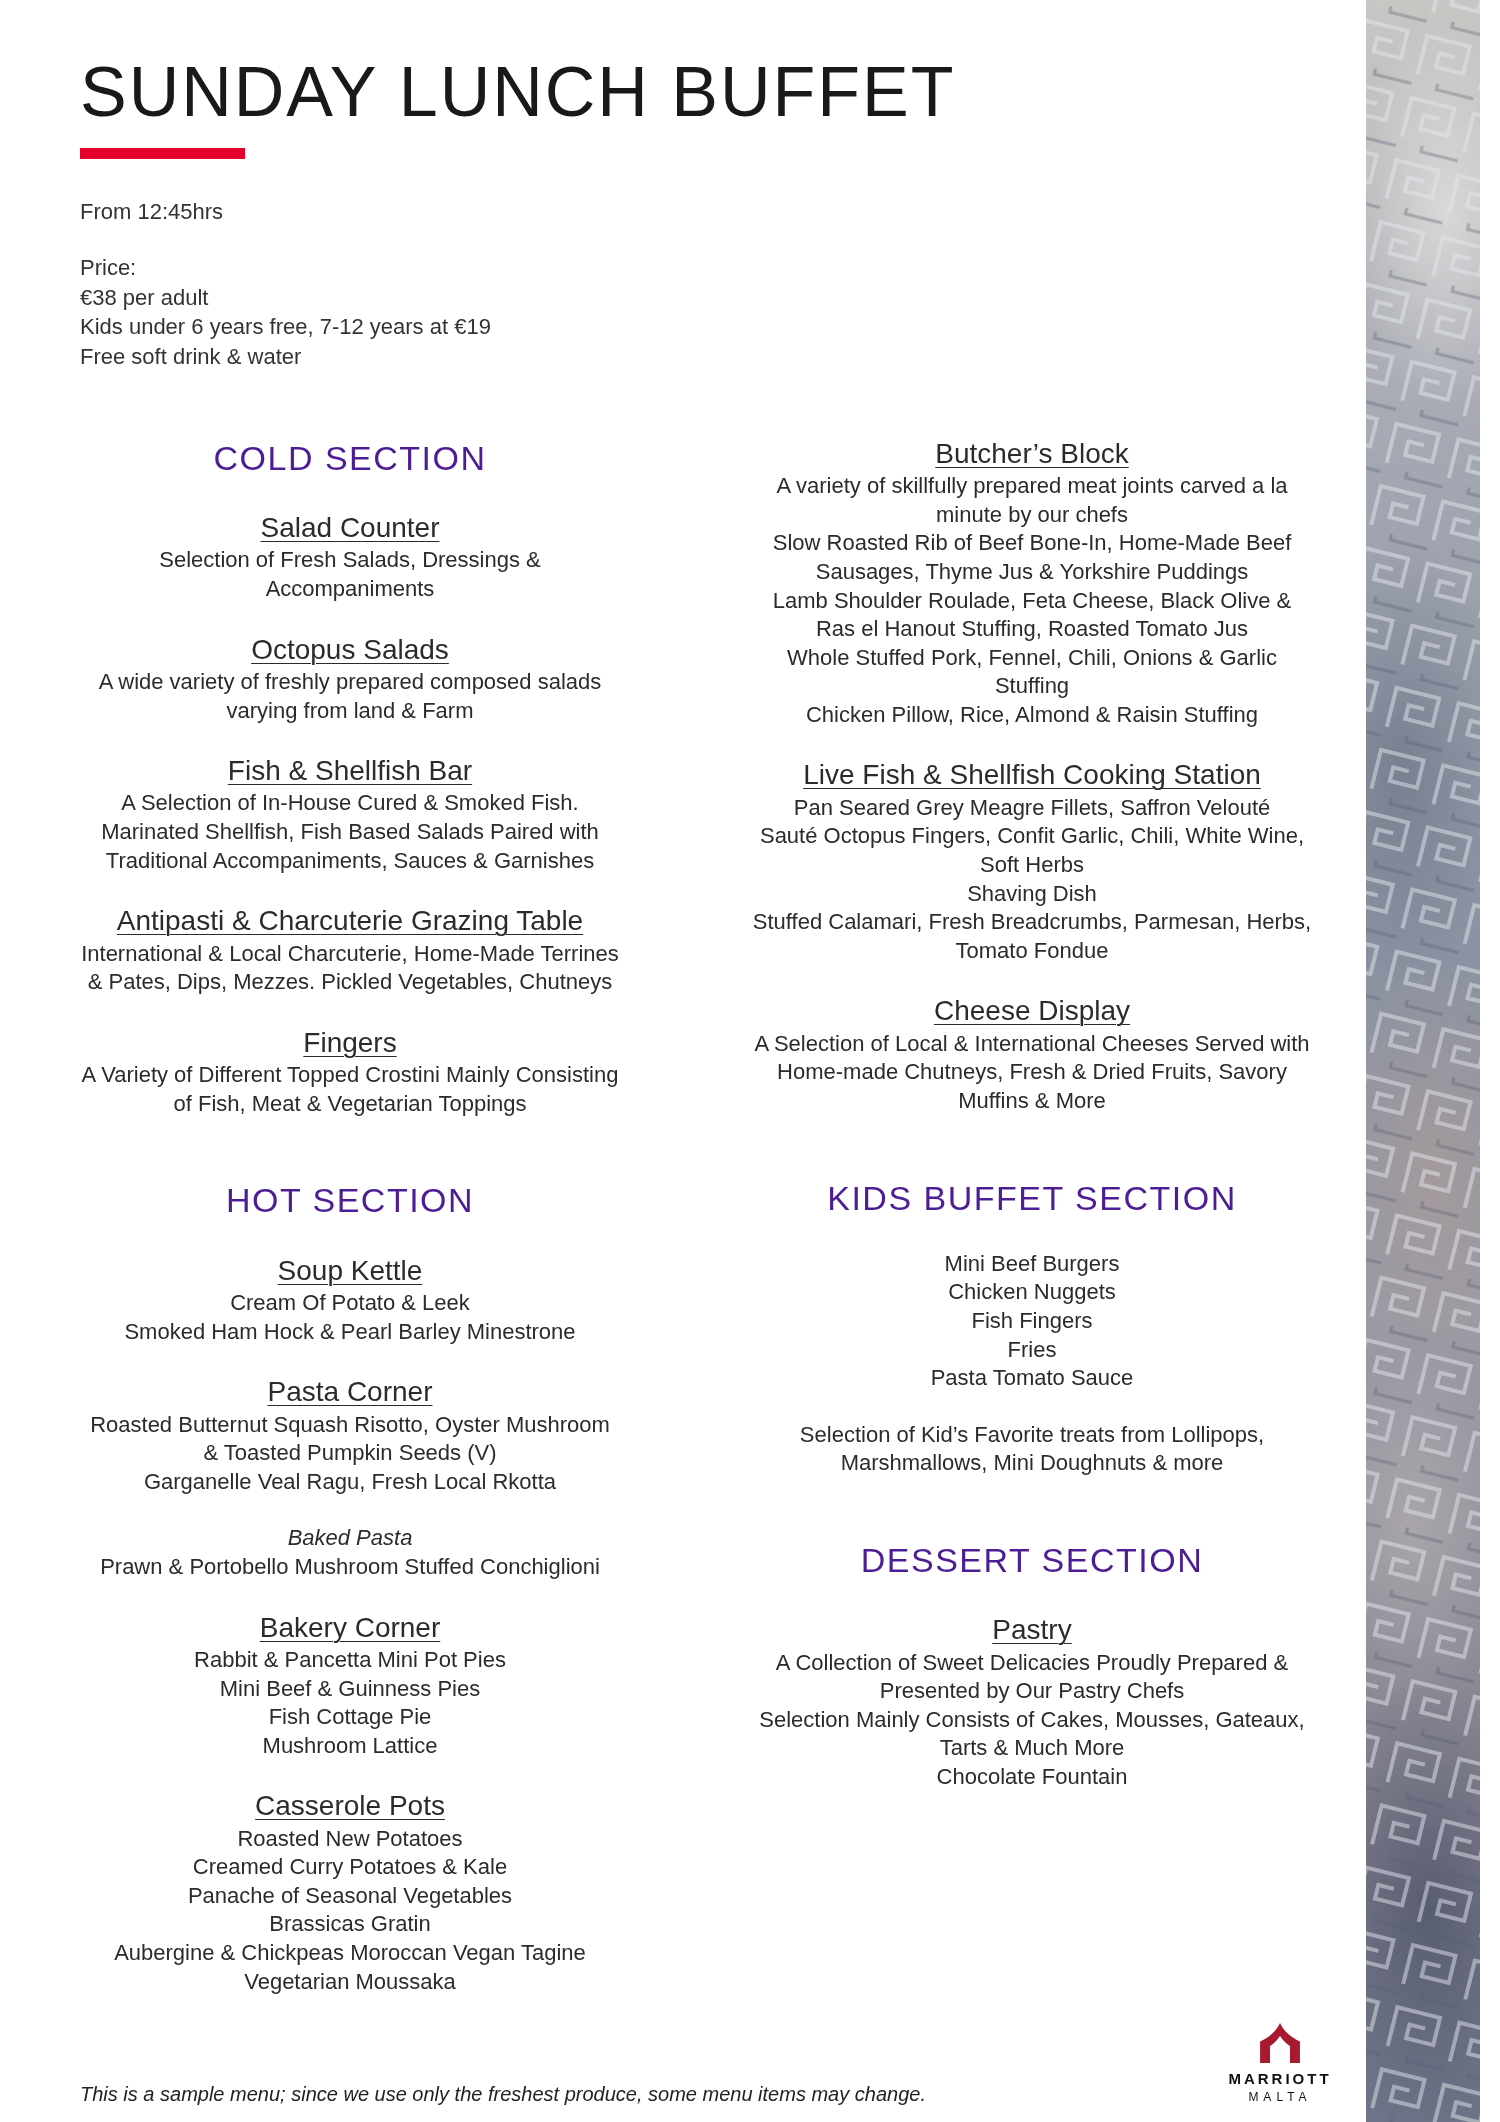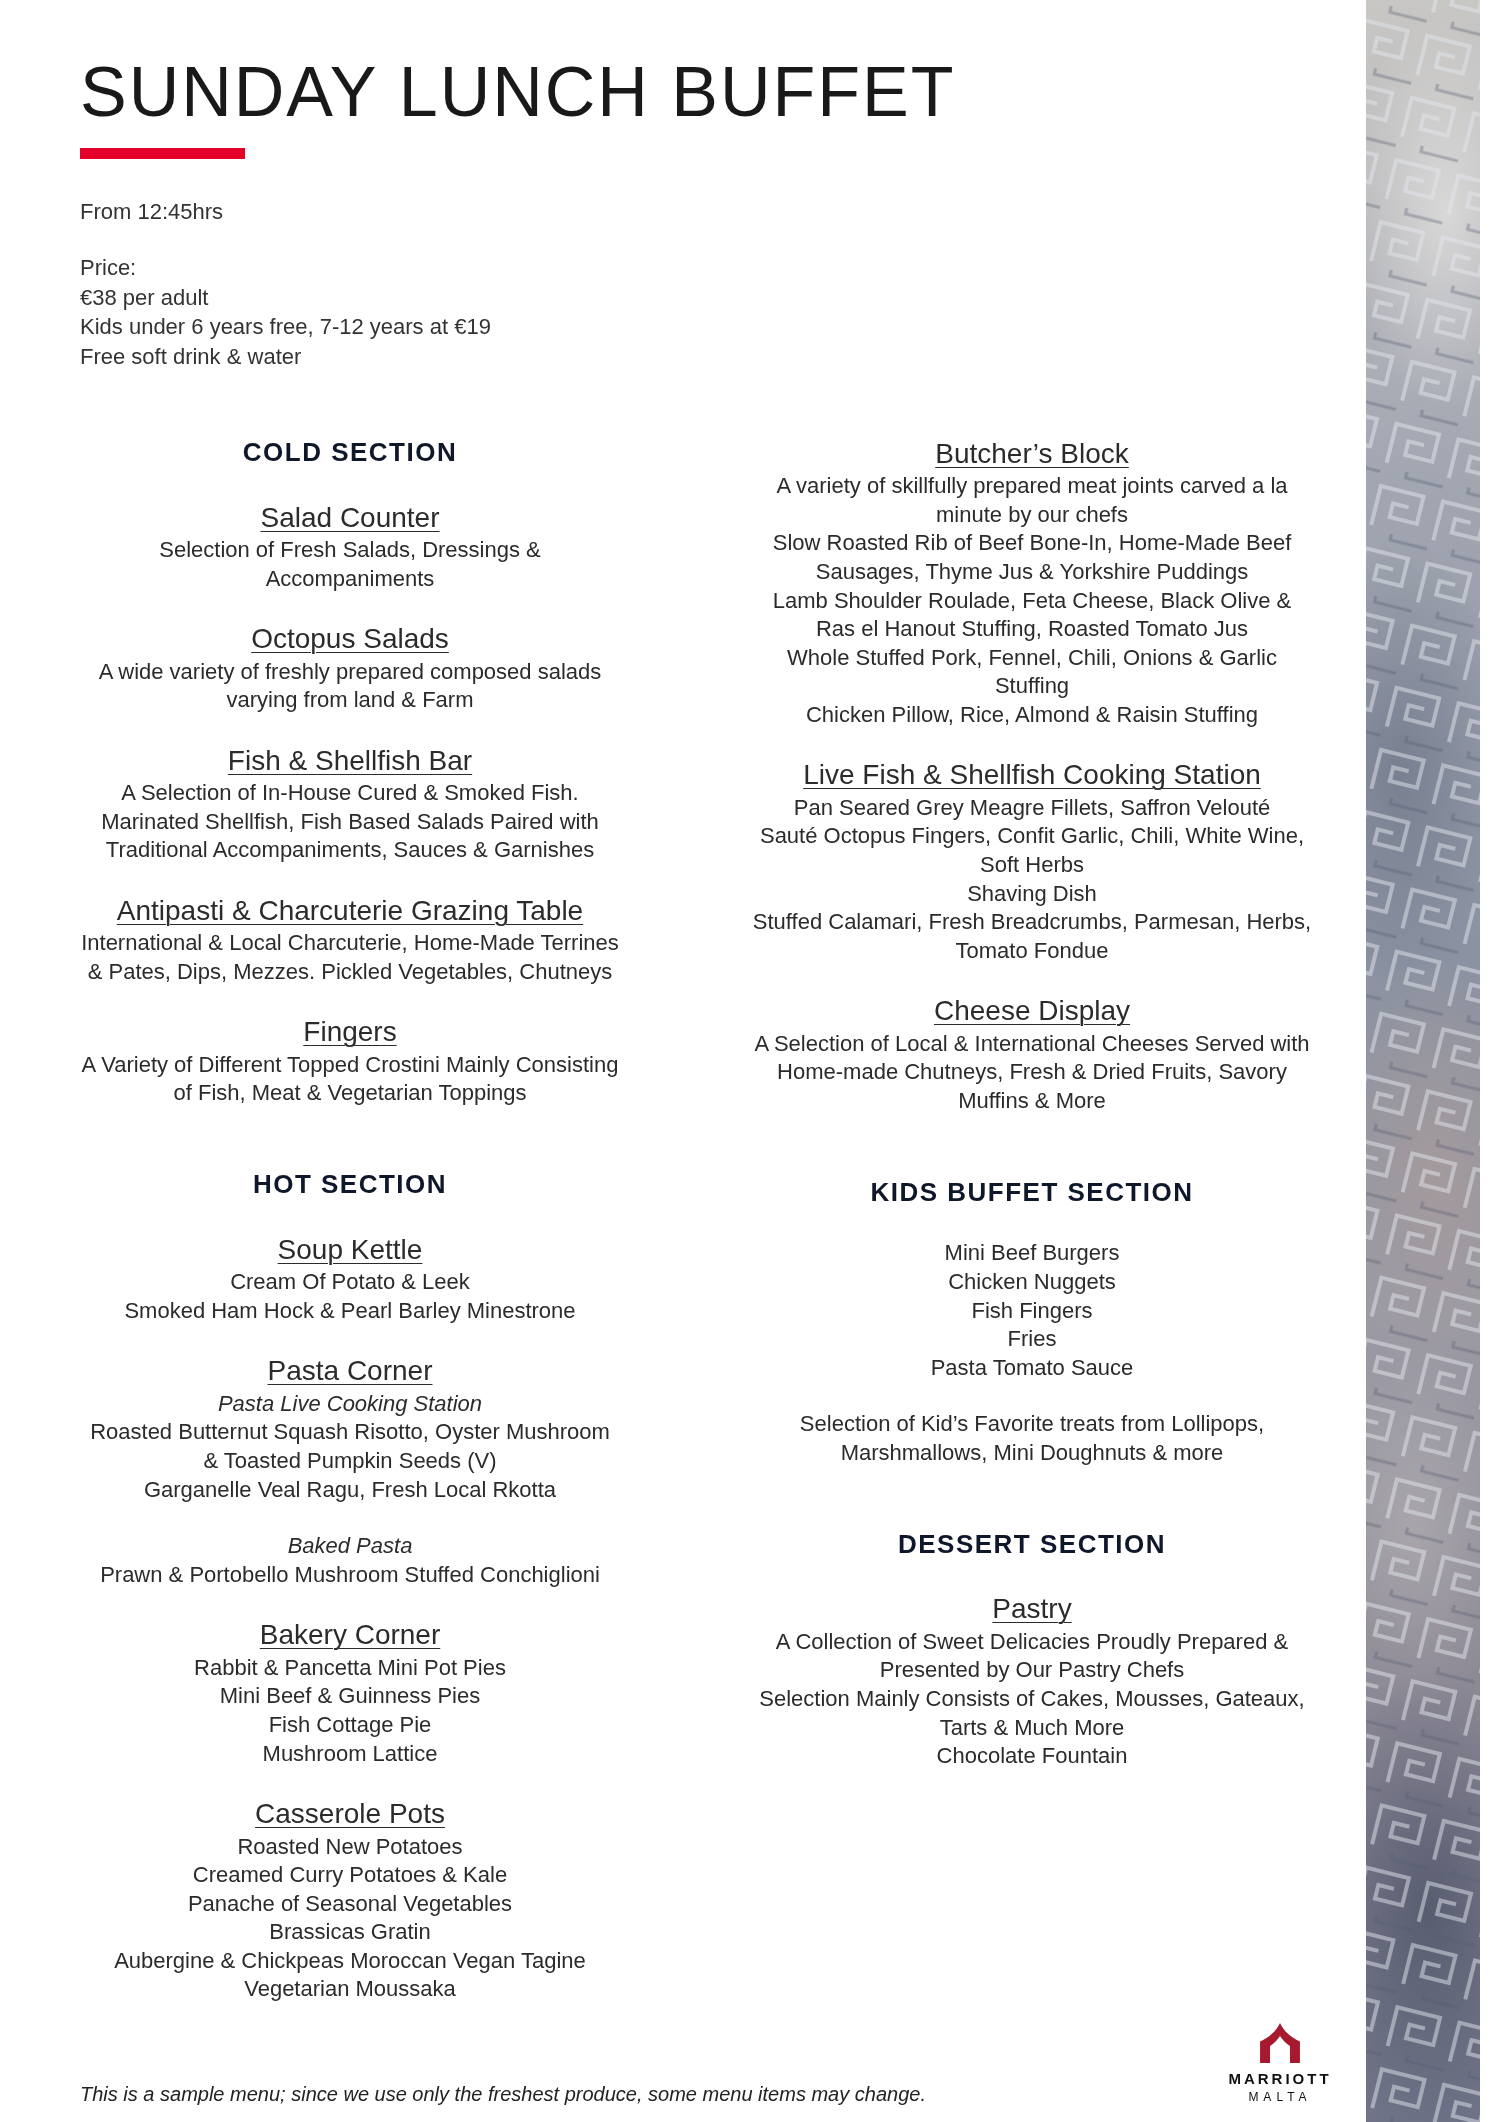--- a/index.html
+++ b/index.html
@@ -46,24 +46,24 @@
   }
   .service-time { margin-top: 40px; font-size: 22px; color: #333; }
   .price-block { margin-top: 28px; font-size: 22px; line-height: 1.35; color: #333; }
 
   .columns { display: flex; margin-top: 64px; }
   .menu-col { text-align: center; }
   .col-left { width: 540px; }
   .col-right { width: 560px; margin-left: 132px; }
 
   .section-header {
-    font-size: 26px;
-    font-weight: 700;
+    font-size: 34px;
+    font-weight: 400;
     letter-spacing: 1.5px;
-    color: #0f172a;
+    color: #4c1d95;
     line-height: 1.3;
     margin: 0 0 30px 0;
   }
   .section-header:not(:first-child) { margin-top: 60px; }
 
   .group { margin-bottom: 28px; }
   .group-title {
     font-size: 28px; line-height: 1.3;
     text-decoration: underline;
     text-underline-offset: 4px;
@@ -139,21 +139,20 @@
             <div class="menu-line">A Variety of Different Topped Crostini Mainly Consisting of Fish, Meat &amp; Vegetarian Toppings</div>
           </div>
           <div class="section-header">HOT SECTION</div>
           <div class="group">
             <div class="group-title">Soup Kettle</div>
             <div class="menu-line">Cream Of Potato &amp; Leek</div>
             <div class="menu-line">Smoked Ham Hock &amp; Pearl Barley Minestrone</div>
           </div>
           <div class="group">
             <div class="group-title">Pasta Corner</div>
-            <div class="group-subtitle">Pasta Live Cooking Station</div>
             <div class="menu-line">Roasted Butternut Squash Risotto, Oyster Mushroom &amp; Toasted Pumpkin Seeds (V)</div>
             <div class="menu-line">Garganelle Veal Ragu, Fresh Local Rkotta</div>
           </div>
           <div class="group">
             <div class="group-subtitle">Baked Pasta</div>
             <div class="menu-line">Prawn &amp; Portobello Mushroom Stuffed Conchiglioni</div>
           </div>
           <div class="group">
             <div class="group-title">Bakery Corner</div>
             <div class="menu-line">Rabbit &amp; Pancetta Mini Pot Pies</div>

